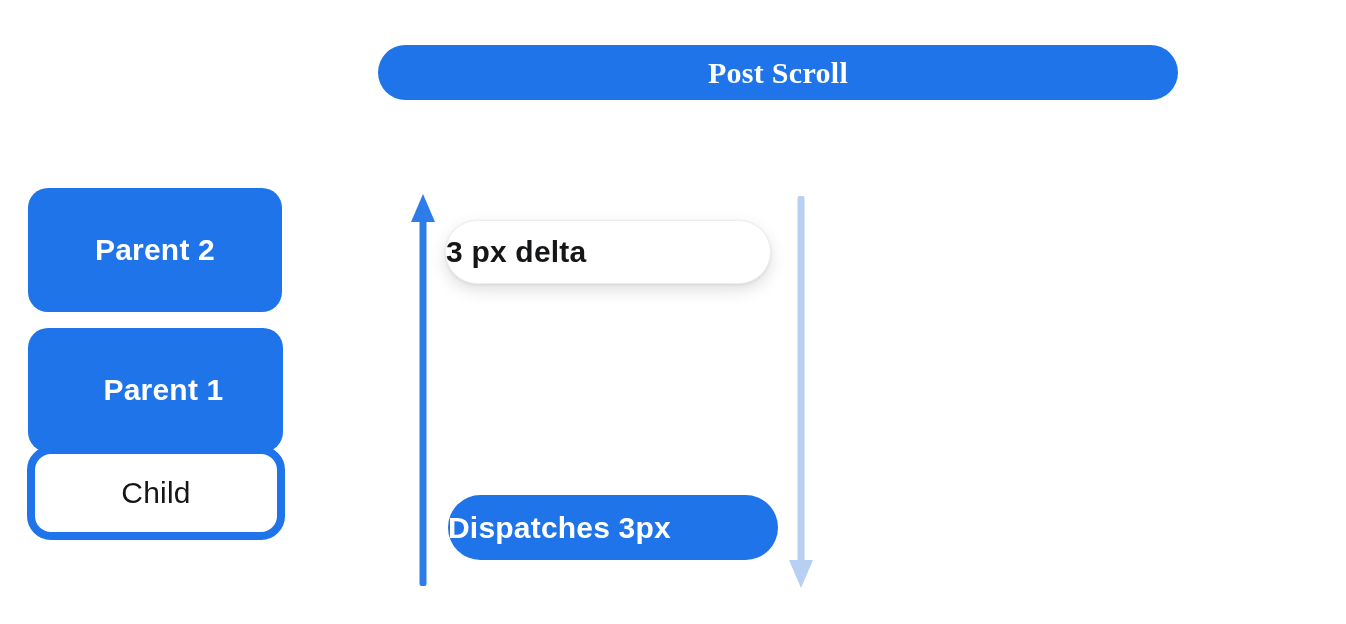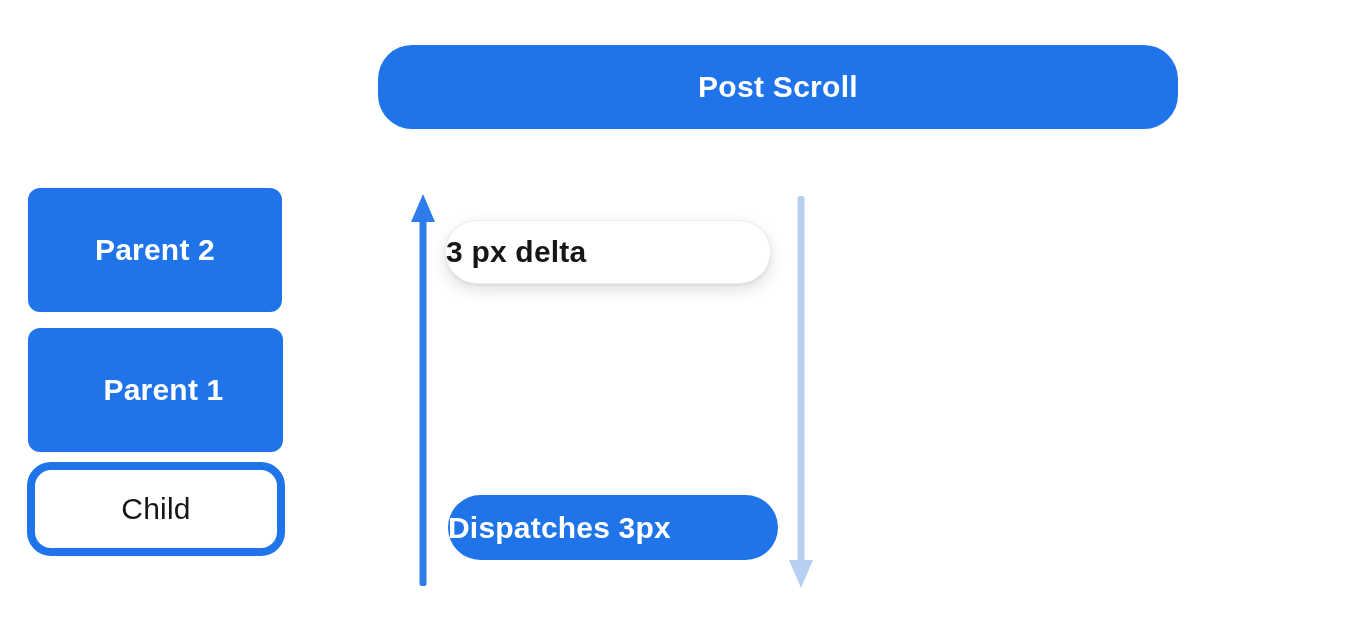--- a/index.html
+++ b/index.html
@@ -19,52 +19,52 @@
   }
   .canvas {
     position: relative;
     width: 1346px; height: 624px;
     background: var(--background);
   }
 
   
   .banner {
     position: absolute; left: 378px; top: 45px;
-    width: 800px; height: 84px;
+    width: 800px; height: 55px;
     background: var(--primary-blue);
     border-radius: 34px;
-    display: flex; align-items: center; justify-content: center;
+    display: flex; align-items: center; justify-content: center; font-family: Liberation Serif, serif;
   }
   .banner-label {
     color: var(--label-light);
     font-size: 30px; font-weight: 700; letter-spacing: 0.3px;
   }
 
   
   .box {
     position: absolute;
     display: flex; align-items: center; justify-content: center;
-    border-radius: 12px;
+    border-radius: 20px;
     font-size: 30px; letter-spacing: 0.2px;
   }
   .box.filled {
     background: var(--primary-blue);
     color: var(--label-light);
     font-weight: 700;
   }
   .box.outlined {
     background: var(--background);
     border: 8px solid var(--primary-blue);
     border-radius: 24px;
     color: var(--text-dark);
     font-weight: 500;
   }
   .parent2 { left: 28px; top: 188px; width: 254px; height: 124px; }
   .parent1 { left: 28px; top: 328px; width: 255px; height: 124px; padding-left: 16px; }
-  .child   { left: 27px; top: 462px; width: 258px; height: 94px; }
+  .child   { left: 27px; top: 446px; width: 258px; height: 94px; }
 
   
   .arrow { position: absolute; display: block; }
   .arrow-up   { left: 405px; top: 194px; color: var(--arrow-blue); }
   .arrow-down { left: 783px; top: 194px; color: var(--light-blue); }
   .arrow svg  { display: block; }
 
   
   .pill {
     position: absolute;

